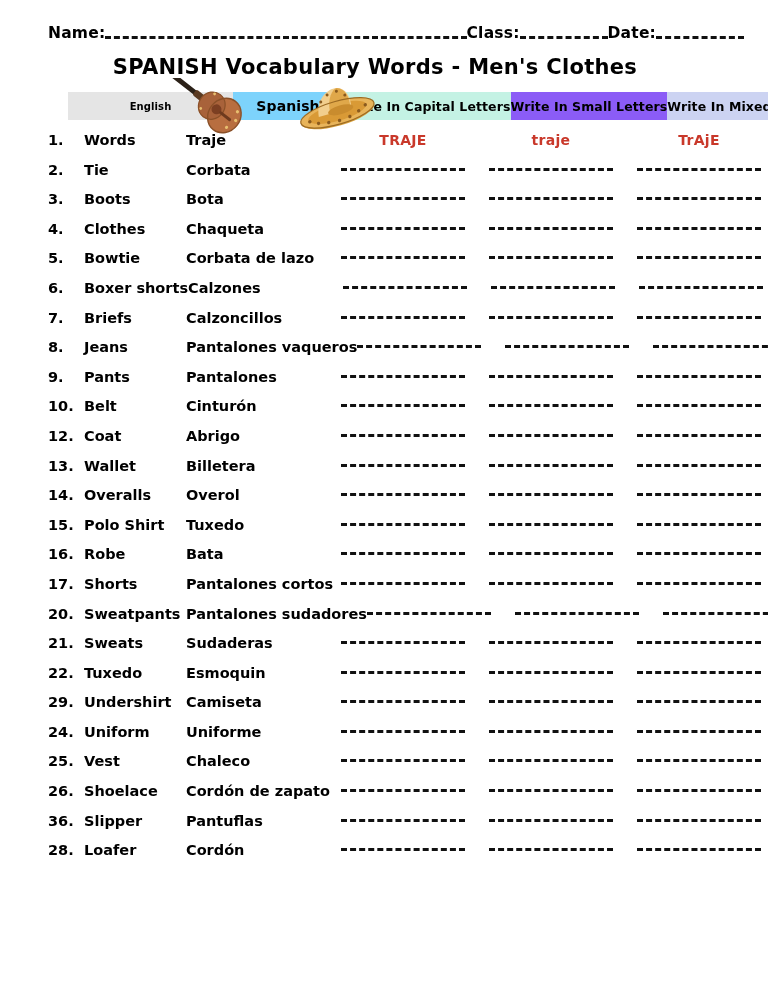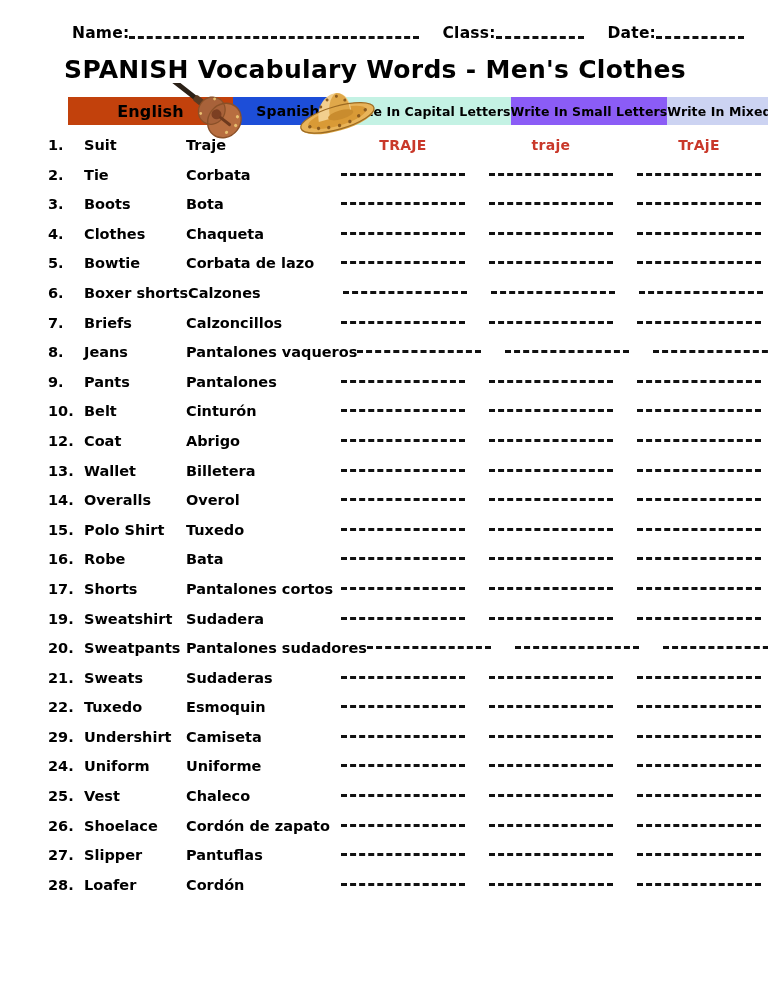--- a/index.html
+++ b/index.html
@@ -19,34 +19,34 @@
   
   .namebar {
     display: flex;
     align-items: flex-end;
     padding: 24px 24px 0 48px;
     font-size: 15.5px;
     font-weight: bold;
     letter-spacing: .2px;
     white-space: nowrap;
   }
-  .nb-label { flex: 0 0 auto; margin-left: 24px; }
+  .nb-label { flex: 0 0 auto; }
   .nb-rule {
     border-bottom: 3px dashed #111;
     height: 0;
     margin-bottom: 3px;
   }
   .nb-rule.name { flex: 1 1 auto; }
   .nb-rule.cls  { flex: 0 0 88px; }
   .nb-rule.date { flex: 0 0 88px; }
 
   
   .title {
     text-align: center;
-    font-size: 25px;
+    font-size: 21px;
     font-weight: bold;
     letter-spacing: .3px;
     margin: 13px 0 0 0;
     padding-right: 18px;
   }
 
   
   .headerband {
     position: relative;
     margin: 13px 0 0 0;
@@ -60,22 +60,22 @@
   }
   .hb-cell {
     display: flex;
     align-items: center;
     justify-content: center;
     font-size: 12.5px;
     font-weight: bold;
     letter-spacing: .1px;
     white-space: nowrap;
   }
-  .hb-cell.english { flex: 0 0 165px; background: #c2410c; font-size: 16px; }
-  .hb-cell.spanish { flex: 0 0 110px; background: #1d4ed8; font-size: 14px; }
+  .hb-cell.english { flex: 0 0 165px; background: #e5e5e5; font-size: 10px; }
+  .hb-cell.spanish { flex: 0 0 110px; background: #7dd3fc; font-size: 14px; }
   .hb-cell.caps    { flex: 0 0 133px; background: #c4f2e4; }
   .hb-cell.small   { flex: 0 0 133px; background: #8b5cf6; }
   .hb-cell.mixed   { flex: 0 0 133px; background: #ccd3f2; }
 
   
   .hb-icon {
     position: absolute;
     top: 0;
     pointer-events: none;
   }
@@ -214,21 +214,21 @@
         </g>
         <ellipse cx="41" cy="29" rx="38" ry="11.5" fill="none" stroke="#9c6a22" stroke-width="1.2"></ellipse>
       </g>
     </svg>
   </span>
 </div>
 
 <div class="rows" id="rows-container">
     <div class="row">
       <div class="cell-num">1.</div>
-      <div class="cell-en">Suit</div>
+      <div class="cell-en">Words</div>
       <div class="cell-es">Traje</div>
       <div class="answers">
         <div class="ans">
           <div class="sample">TRAJE</div>
         </div>
         <div class="ans">
           <div class="sample">traje</div>
         </div>
         <div class="ans">
           <div class="sample">TrAjE</div>
@@ -469,36 +469,20 @@
         </div>
         <div class="ans">
           <div class="blank"></div>
         </div>
         <div class="ans">
           <div class="blank"></div>
         </div>
       </div>
     </div>
     <div class="row">
-      <div class="cell-num">19.</div>
-      <div class="cell-en">Sweatshirt</div>
-      <div class="cell-es">Sudadera</div>
-      <div class="answers">
-        <div class="ans">
-          <div class="blank"></div>
-        </div>
-        <div class="ans">
-          <div class="blank"></div>
-        </div>
-        <div class="ans">
-          <div class="blank"></div>
-        </div>
-      </div>
-    </div>
-    <div class="row">
       <div class="cell-num">20.</div>
       <div class="cell-en">Sweatpants</div>
       <div class="cell-es">Pantalones sudadores</div>
       <div class="answers">
         <div class="ans">
           <div class="blank"></div>
         </div>
         <div class="ans">
           <div class="blank"></div>
         </div>
@@ -597,21 +581,21 @@
         </div>
         <div class="ans">
           <div class="blank"></div>
         </div>
         <div class="ans">
           <div class="blank"></div>
         </div>
       </div>
     </div>
     <div class="row">
-      <div class="cell-num">27.</div>
+      <div class="cell-num">36.</div>
       <div class="cell-en">Slipper</div>
       <div class="cell-es">Pantuflas</div>
       <div class="answers">
         <div class="ans">
           <div class="blank"></div>
         </div>
         <div class="ans">
           <div class="blank"></div>
         </div>
         <div class="ans">

